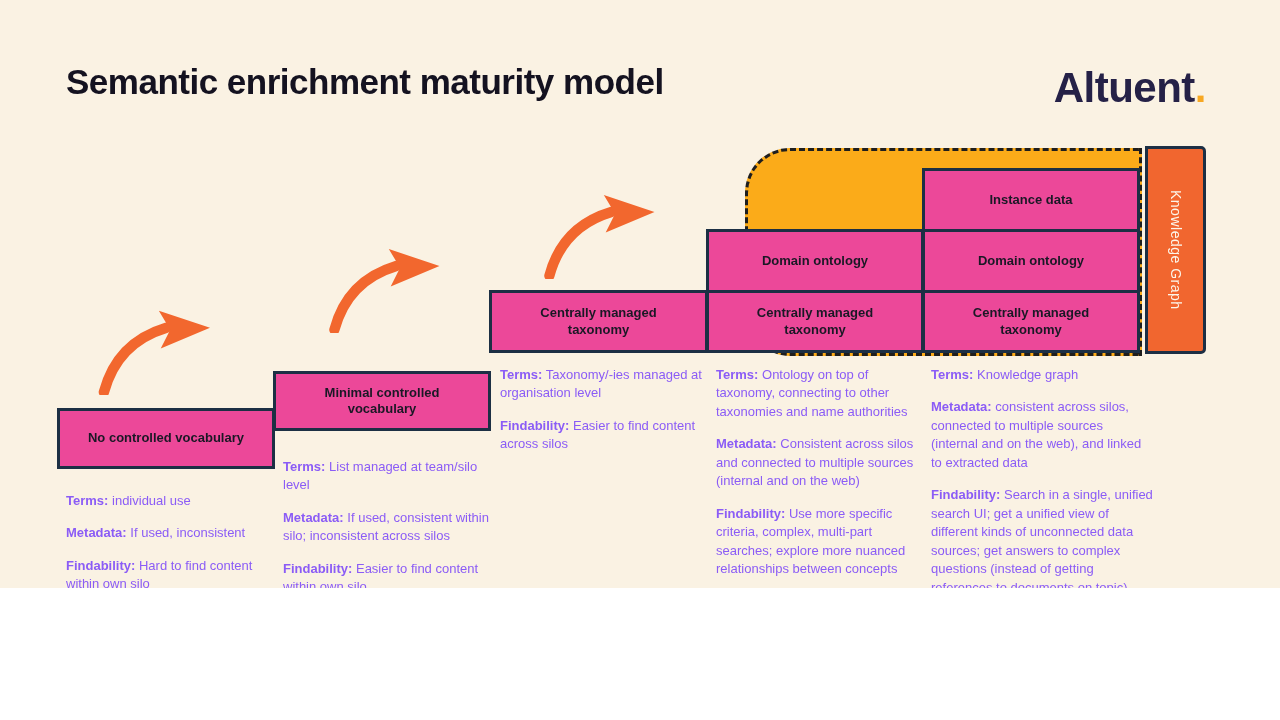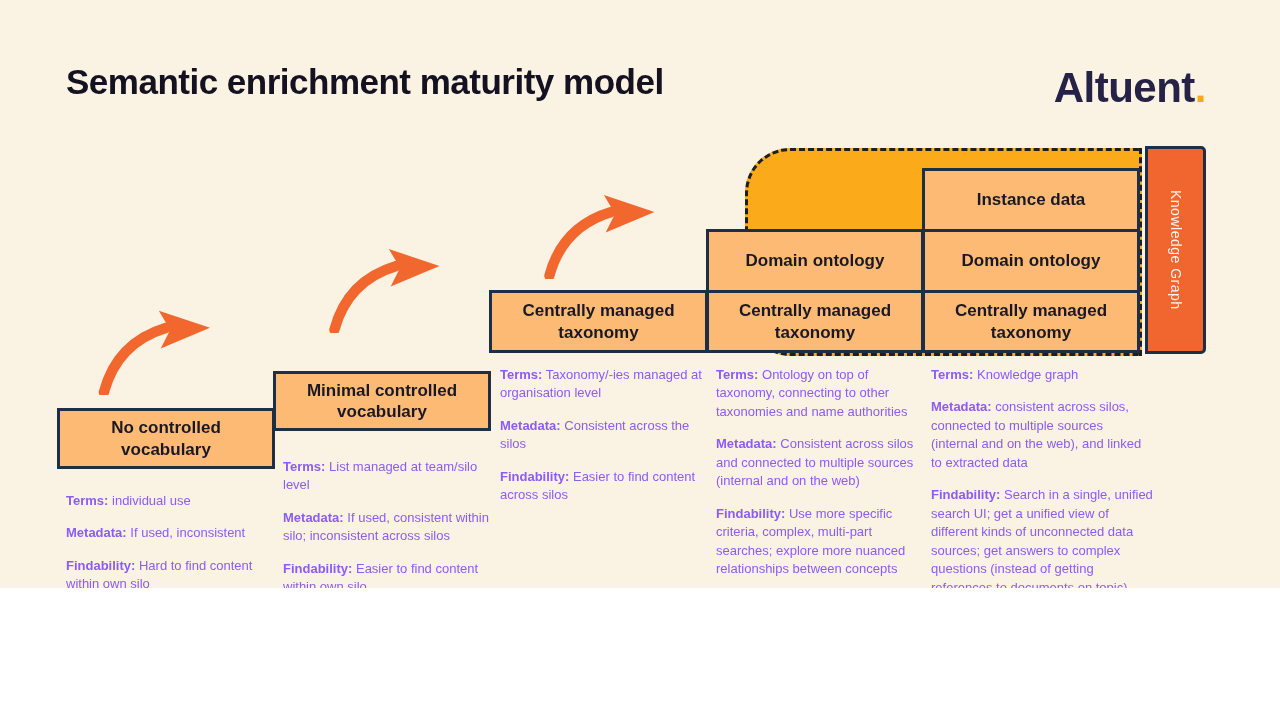--- a/index.html
+++ b/index.html
@@ -11,23 +11,23 @@
   .logo .dot{color:#f7a823;}
 
   .amber-zone{position:absolute;left:745px;top:148px;width:397px;height:208px;background:#fbab19;
     border:3px dashed #1e1e1e;border-radius:45px 0 0 45px;box-sizing:border-box;z-index:1;}
 
   .kg-tab{position:absolute;left:1145px;top:146px;width:61px;height:208px;background:#f1662f;
     border:3px solid #1c2f44;border-radius:0 5px 5px 0;box-sizing:border-box;z-index:2;
     display:flex;align-items:center;justify-content:center;}
   .kg-tab span{writing-mode:vertical-rl;color:#fcf5e9;font-size:14px;letter-spacing:0.5px;}
 
-  .box{position:absolute;background:#fdba74;border:3px solid #1c2f44;box-sizing:border-box;z-index:2;
+  .box{position:absolute;background:#ec4899;border:3px solid #1c2f44;box-sizing:border-box;z-index:2;
     display:flex;align-items:center;justify-content:center;text-align:center;
-    font-size:17px;font-weight:700;color:#1a1825;line-height:1.25;padding:4px 18px;}
+    font-size:13px;font-weight:700;color:#1a1825;line-height:1.25;padding:4px 18px;}
 
   .details{position:absolute;z-index:2;font-size:13px;line-height:1.42;color:#8b5cf6;}
   .details p{margin:0 0 14px 0;}
   .details b{font-weight:700;}
 
   .arrow{position:absolute;z-index:2;}
 
   .banner{position:absolute;left:57px;top:633px;width:1150px;height:62px;background:#8b5cf6;
     border:2px solid #131030;box-sizing:border-box;z-index:2;display:flex;align-items:center;justify-content:center;overflow:hidden;text-align:right;}
   .banner-text{color:#fcf5e9;font-size:24px;letter-spacing:0.3px;z-index:3;}
@@ -85,21 +85,20 @@
   </div>
 
   <div class="details" style="left:283px;top:438px;width:210px;margin-top:20px;">
     <p><b>Terms:</b> <span>List managed at team/silo level</span></p>
     <p><b>Metadata:</b> <span>If used, consistent within silo; inconsistent across silos</span></p>
     <p><b>Findability:</b> <span>Easier to find content within own silo</span></p>
   </div>
 
   <div class="details" style="left:500px;top:366px;width:205px;">
     <p><b>Terms:</b> <span>Taxonomy/-ies managed at organisation level</span></p>
-    <p><b>Metadata:</b> <span>Consistent across the silos</span></p>
     <p><b>Findability:</b> <span>Easier to find content across silos</span></p>
   </div>
 
   <div class="details" style="left:716px;top:366px;width:202px;">
     <p><b>Terms:</b> <span>Ontology on top of taxonomy, connecting to other taxonomies and name authorities</span></p>
     <p><b>Metadata:</b> <span>Consistent across silos and connected to multiple sources (internal and on the web)</span></p>
     <p><b>Findability:</b> <span>Use more specific criteria, complex, multi-part searches; explore more nuanced relationships between concepts</span></p>
   </div>
 
   <div class="details" style="left:931px;top:366px;width:222px;">

